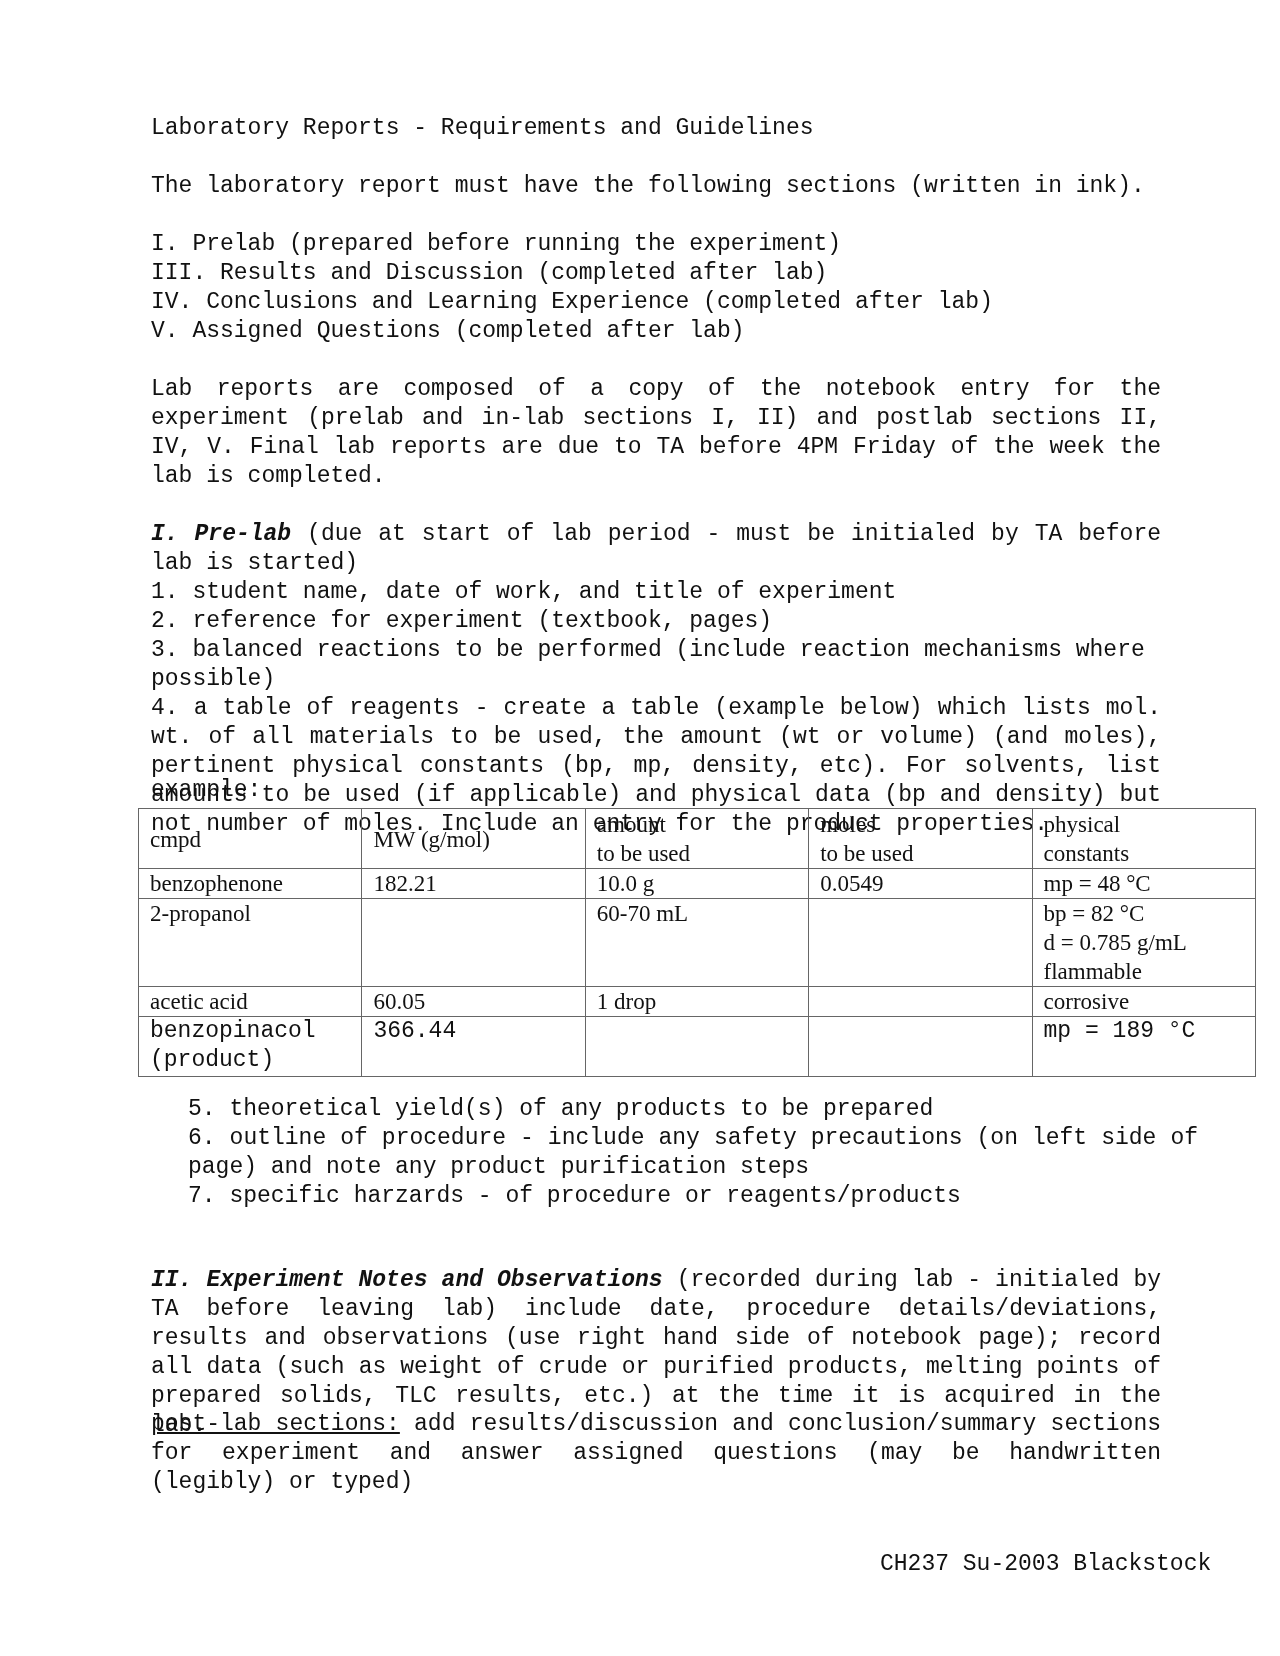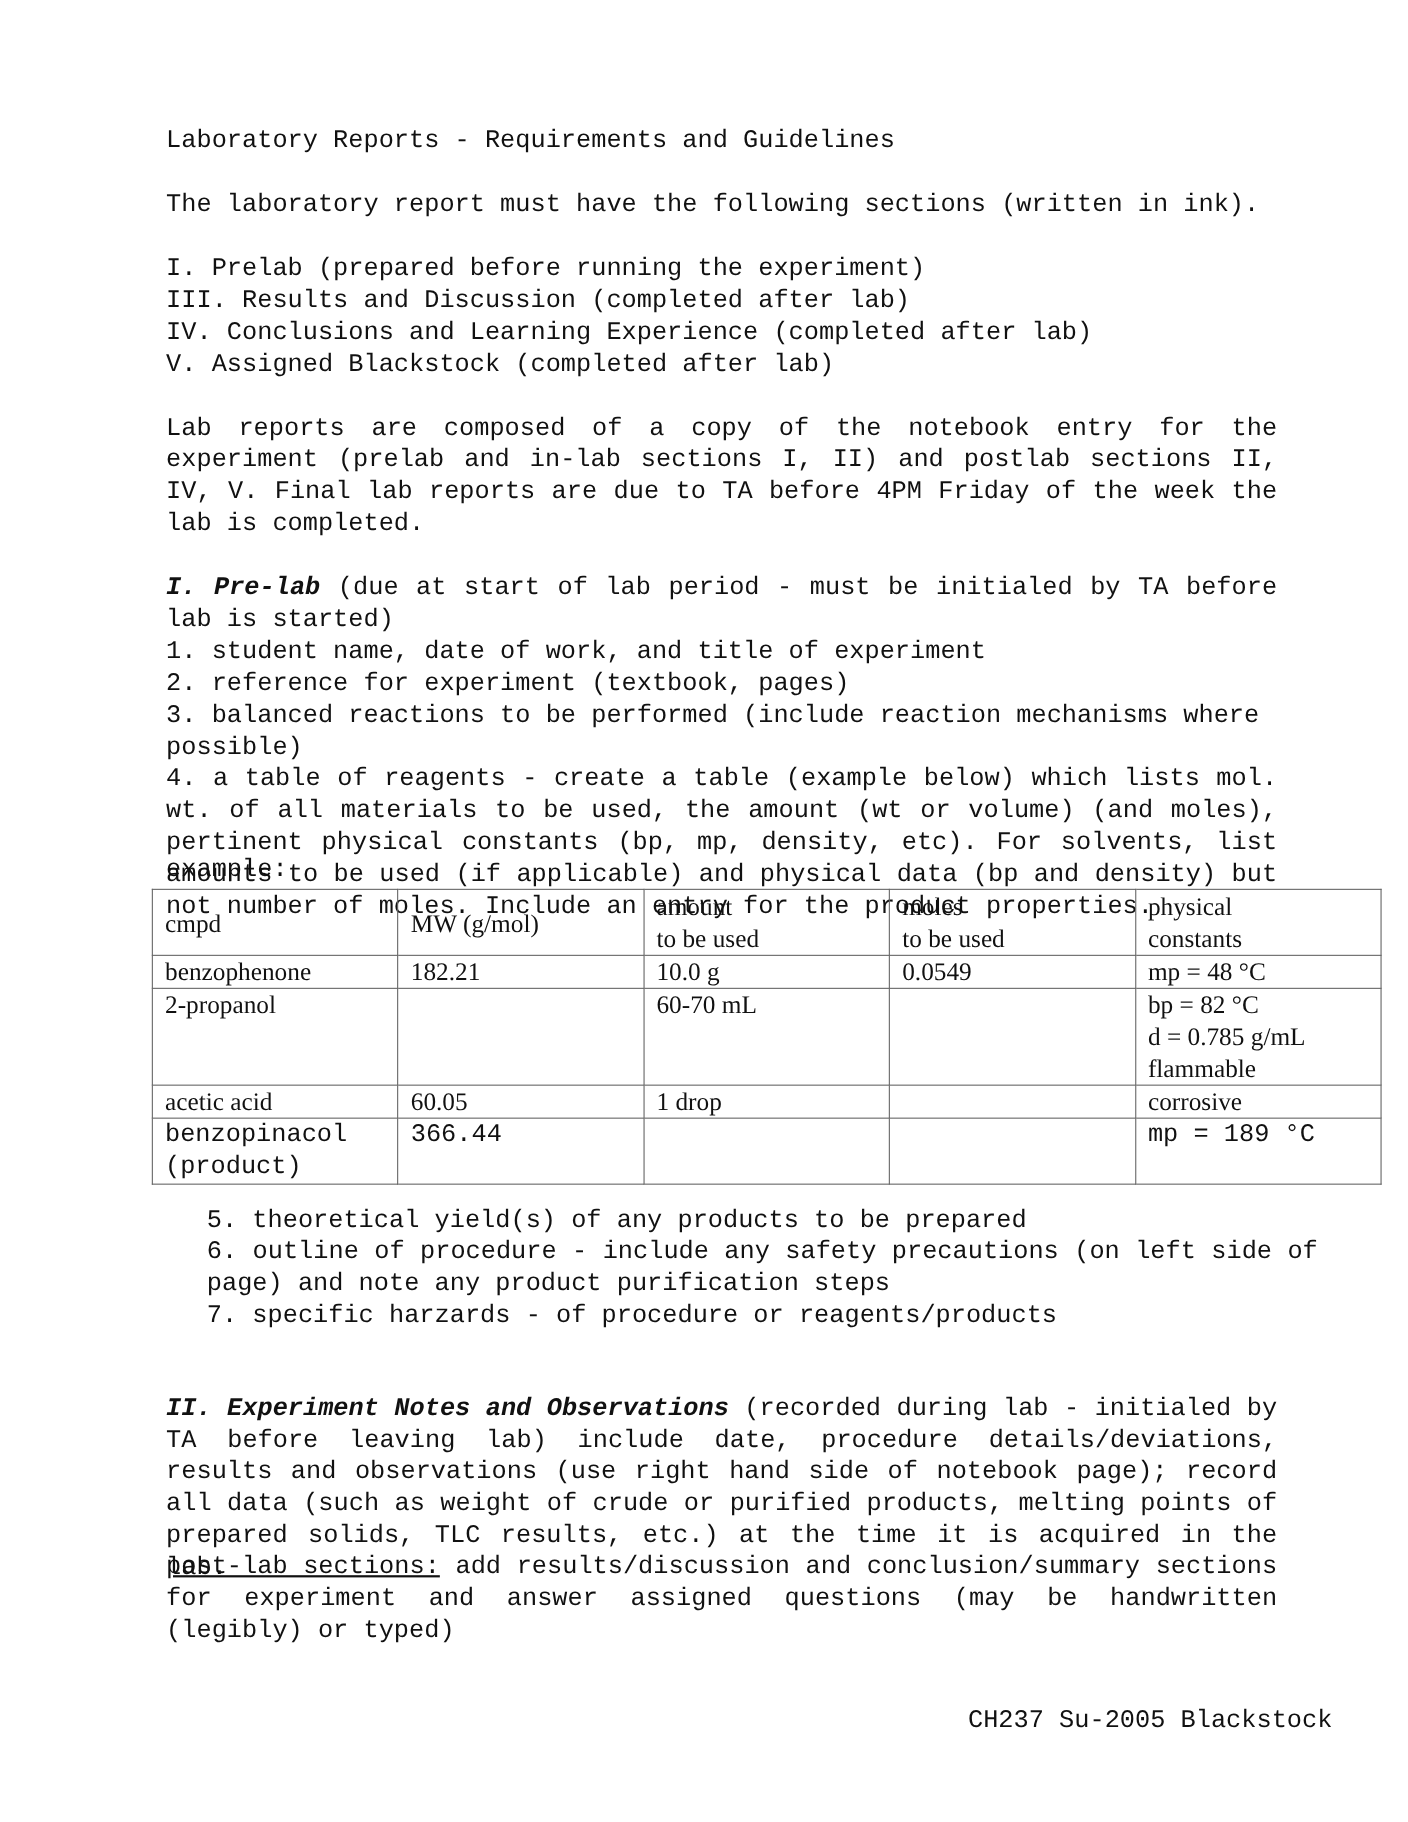--- a/index.html
+++ b/index.html
@@ -40,21 +40,21 @@
 
 <div class="page">
   <p>Laboratory Reports - Requirements and Guidelines</p>
   <div class="gap1"></div>
   <p>The laboratory report must have the following sections (written in ink).</p>
   <div class="gap1"></div>
   <div>
     <p>I. Prelab (prepared before running the experiment)</p>
     <p>III. Results and Discussion (completed after lab)</p>
     <p>IV. Conclusions and Learning Experience (completed after lab)</p>
-    <p>V. Assigned Blackstock (completed after lab)</p>
+    <p>V. Assigned Questions (completed after lab)</p>
   </div>
   <div class="gap1"></div>
   <p class="justify">Lab reports are composed of a copy of the notebook entry for the experiment (prelab and in-lab sections I, II) and postlab sections II, IV, V.  Final lab reports are due to TA before 4PM Friday of the week the lab is completed.</p>
   <div class="gap1"></div>
   <p class="justify"><span class="bi">I. Pre-lab</span><span> (due at start of lab period - must be initialed by TA before lab is started)</span></p>
   <p>1. student name, date of work, and title of experiment</p>
   <p>2. reference for experiment (textbook, pages)</p>
   <p>3. balanced reactions to be performed (include reaction mechanisms where possible)</p>
   <p class="justify">4. a table of reagents - create a table (example below) which lists mol. wt. of all materials to be used, the amount (wt or volume) (and moles), pertinent physical constants (bp, mp, density, etc).  For solvents, list amounts to be used (if applicable) and physical data (bp and density) but not number of moles.  Include an entry for the product properties.</p>
 </div>
@@ -140,13 +140,13 @@
 </div>
 
 <div class="sec2">
   <p class="justify"><span class="bi">II. Experiment Notes and Observations</span><span> (recorded during lab - initialed by TA before leaving lab) include date, procedure details/deviations, results and observations (use right hand side of notebook page); record all data (such as weight of crude or purified products, melting points of prepared solids, TLC results, etc.) at the time it is acquired in the lab.</span></p>
 </div>
 
 <div class="post">
   <p class="justify"><span class="u">post-lab sections:</span><span> add results/discussion and conclusion/summary sections for experiment and answer assigned questions (may be handwritten (legibly) or typed)</span></p>
 </div>
 
-<p class="footer">CH237 Su-2005 Blackstock</p>
+<p class="footer">CH237 Su-2003 Blackstock</p>
 
 </body></html>

